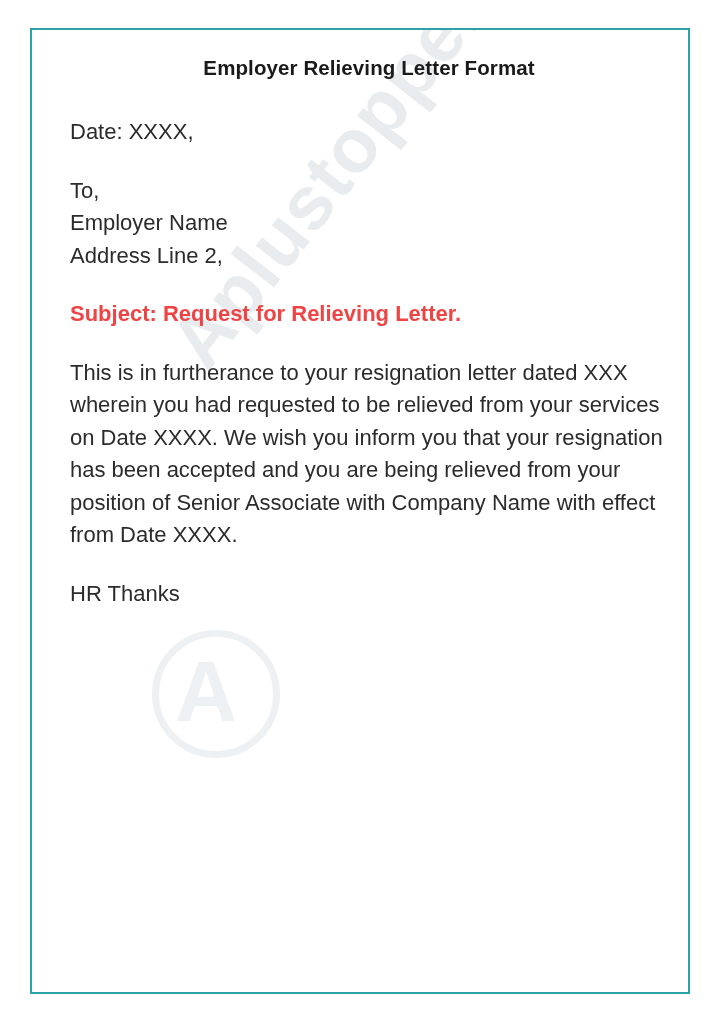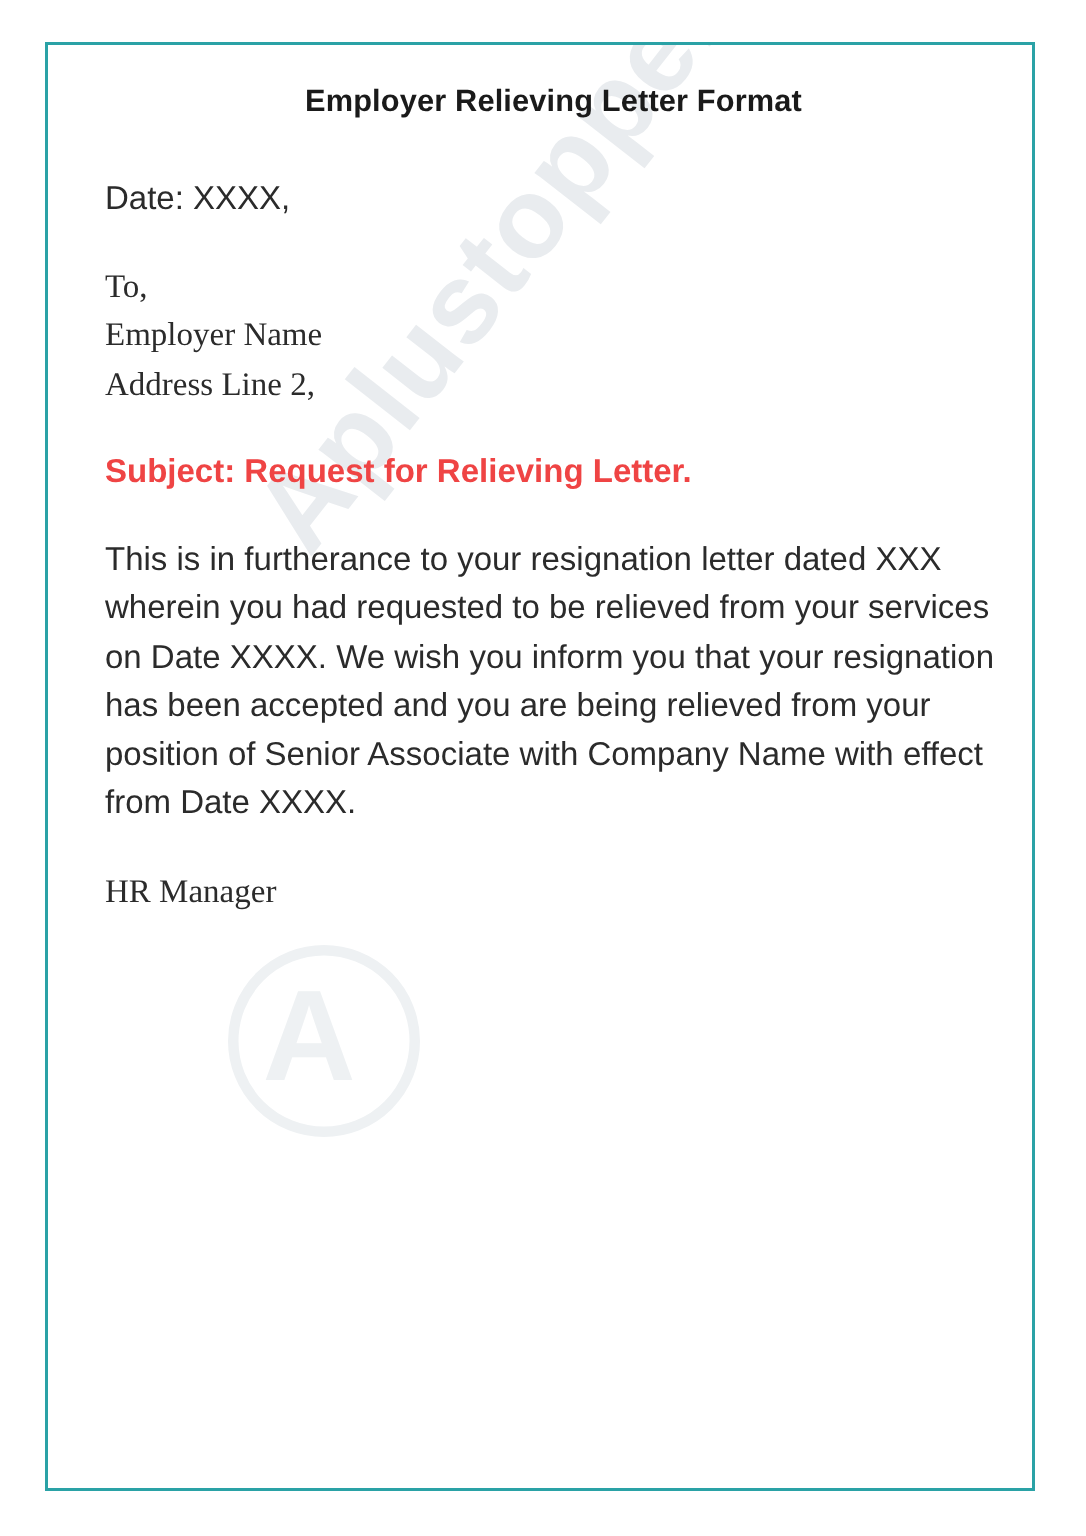--- a/index.html
+++ b/index.html
@@ -85,21 +85,20 @@
     line-height: 32.5px;
     color: #2b2b2b;
     margin: 0 0 26px 0;
     font-weight: 400;
   }
   .para.tight {
     margin-bottom: 0;
   }
   .line {
     display: block;
-    font-family: Liberation Serif, serif;
   }
   .subject {
     font-weight: 700;
     color: #ef4444;
   }
 </style>
 </head>
 <body>
 
 <div class="page">
@@ -122,17 +121,17 @@
       <span class="line">Address Line 2,</span>
     </p>
 
     <p class="para subject">Subject: Request for Relieving Letter.</p>
 
 
     <p class="para">This is in furtherance to your resignation letter dated XXX wherein you had requested to be relieved from your services on Date XXXX. We wish you inform you that your resignation has been accepted and you are being relieved from your position of Senior Associate with Company Name with effect from Date XXXX.</p>
 
 
     <p class="para tight">
-      <span class="line">HR Manager</span>
+      <span class="line">HR Thanks</span>
     </p>
 
   </div>
 </div>
 
 </body></html>

